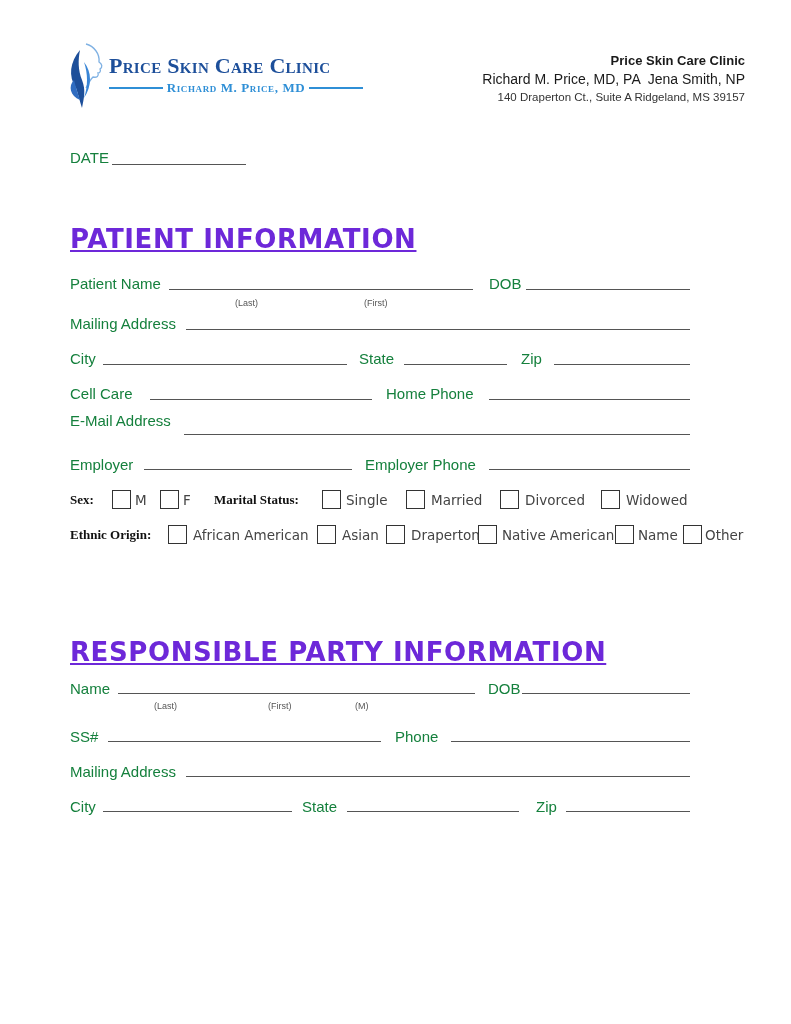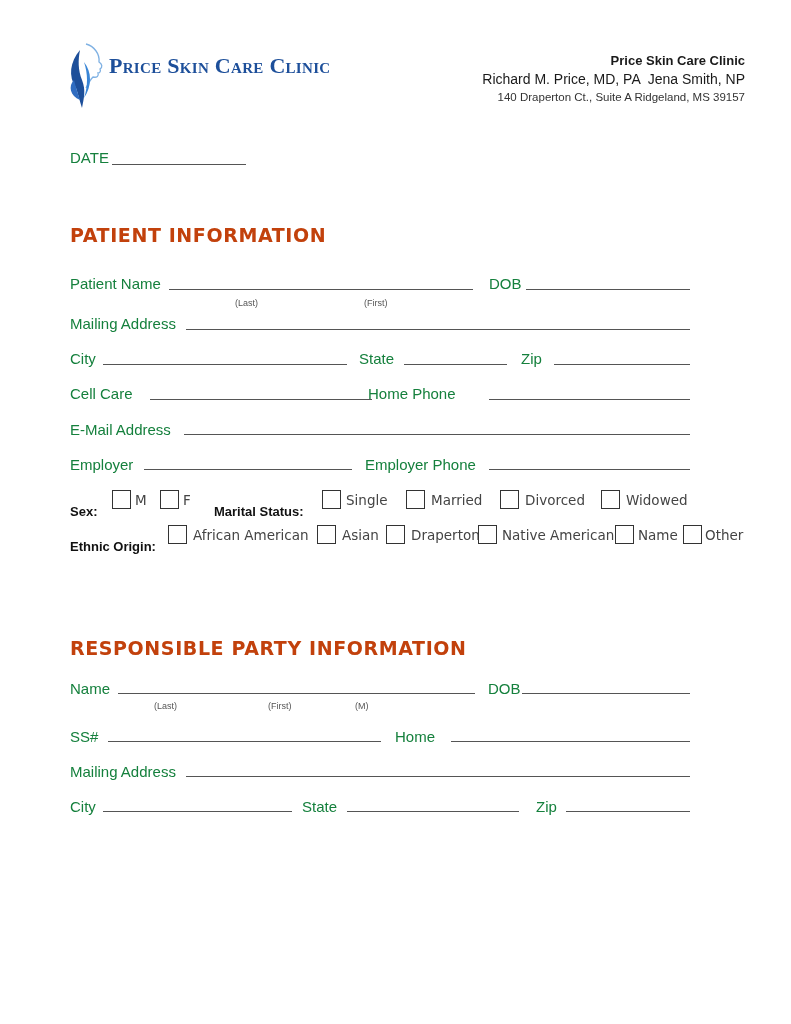--- a/index.html
+++ b/index.html
@@ -16,37 +16,42 @@
     
     .hdr { position: absolute; right: 46px; top: 52px; text-align: right; font-family: "Liberation Sans", sans-serif; color: #1a1a1a; }
     .hdr .l1 { font-size: 13px; font-weight: bold; line-height: 18px; }
     .hdr .l2 { font-size: 14px; line-height: 18px; }
     .hdr .l3 { font-size: 11.5px; line-height: 18px; color: #333; }
 
     .lbl { position: absolute; font-family: "Liberation Sans", sans-serif; font-size: 15px; color: #15803d; white-space: nowrap; line-height: 18px; }
     .line { position: absolute; height: 1px; background: #555; }
     .sub { position: absolute; font-family: "Liberation Sans", sans-serif; font-size: 9px; color: #555; white-space: nowrap; }
 
-    .section-title { position: absolute; left: 70px; font-family: "DejaVu Sans", sans-serif; font-weight: bold; font-size: 19px; letter-spacing: 0.6px; color: #c2410c; white-space: nowrap; }
+    .section-title { position: absolute; left: 70px; font-family: "DejaVu Sans", sans-serif; font-weight: bold; font-size: 26px; letter-spacing: 0.6px; color: #6d28d9; white-space: nowrap; text-decoration: underline; }
 
-    .bold-lbl { position: absolute; font-family: Liberation Sans, sans-serif; font-weight: bold; font-size: 13px; color: #111; white-space: nowrap; line-height: 18px; margin-top: 12px; }
+    .bold-lbl { position: absolute; font-family: Liberation Serif, serif; font-weight: bold; font-size: 13px; color: #111; white-space: nowrap; line-height: 18px; }
     .cb { position: absolute; width: 19px; height: 19px; border: 1.3px solid #333; background: #fff; }
     .cb-lbl { position: absolute; font-family: "DejaVu Sans", sans-serif; font-size: 13.5px; color: #444; white-space: nowrap; line-height: 18px; }
   </style>
 </head>
 <body>
 
 <div class="logo">
   <svg style="position:absolute;left:0;top:0" width="40" height="72" viewBox="0 0 40 72">
     <path d="M20 4 C 28 6, 34 14, 33 22 C 36 24, 37 27, 34 29 C 35 31, 34 33, 32 33 C 33 36, 31 38, 27 37 C 24 40, 22 44, 20 48" fill="none" stroke="#7fb1e3" stroke-width="1.3"></path>
     <path d="M14 10 C 4 22, 2 36, 10 48 C 12 54, 14 62, 16 68 C 18 58, 20 50, 16 40 C 12 30, 12 20, 14 10 Z" fill="#1d4f9a"></path>
     <path d="M8 40 C 2 46, 4 56, 14 60 C 12 54, 10 48, 8 40 Z" fill="#2f6cc0"></path>
     <path d="M18 22 C 26 32, 26 46, 18 58 C 22 46, 22 34, 18 22 Z" fill="#3a86d6"></path>
   </svg>
   <div class="logo-text-main">Price Skin Care Clinic</div>
+  <div class="logo-sub">
+    <span class="rule"></span>
+    <span class="txt">Richard M. Price, MD</span>
+    <span class="rule"></span>
+  </div>
 </div>
 
 <div class="hdr">
   <div class="l1">Price Skin Care Clinic</div>
   <div class="l2" style="white-space:pre">Richard M. Price, MD, PA  Jena Smith, NP</div>
   <div class="l3">140 Draperton Ct., Suite A Ridgeland, MS 39157</div>
 </div>
 
 <div class="lbl" style="left:70px;top:149px">DATE</div>
 <div class="line" style="left:112px;top:164px;width:134px"></div>
@@ -65,24 +70,24 @@
 
 <div class="lbl" style="left:70px;top:350px">City</div>
 <div class="line" style="left:103px;top:364px;width:244px"></div>
 <div class="lbl" style="left:359px;top:350px">State</div>
 <div class="line" style="left:404px;top:364px;width:103px"></div>
 <div class="lbl" style="left:521px;top:350px">Zip</div>
 <div class="line" style="left:554px;top:364px;width:136px"></div>
 
 <div class="lbl" style="left:70px;top:385px">Cell Care</div>
 <div class="line" style="left:150px;top:399px;width:222px"></div>
-<div class="lbl" style="left:368px;top:385px">Home Phone</div>
+<div class="lbl" style="left:386px;top:385px">Home Phone</div>
 <div class="line" style="left:489px;top:399px;width:201px"></div>
 
-<div class="lbl" style="left:70px;top:421px">E-Mail Address</div>
+<div class="lbl" style="left:70px;top:412px">E-Mail Address</div>
 <div class="line" style="left:184px;top:434px;width:506px"></div>
 
 <div class="lbl" style="left:70px;top:456px">Employer</div>
 <div class="line" style="left:144px;top:469px;width:208px"></div>
 <div class="lbl" style="left:365px;top:456px">Employer Phone</div>
 <div class="line" style="left:489px;top:469px;width:201px"></div>
 
 <div class="bold-lbl" style="left:70px;top:491px">Sex:</div>
 <div class="cb" style="left:112px;top:490px"></div>
 <div class="cb-lbl" style="left:135px;top:491px">M</div>
@@ -118,21 +123,21 @@
 <div class="lbl" style="left:70px;top:680px">Name</div>
 <div class="line" style="left:118px;top:693px;width:357px"></div>
 <div class="sub" style="left:154px;top:701px">(Last)</div>
 <div class="sub" style="left:268px;top:701px">(First)</div>
 <div class="sub" style="left:355px;top:701px">(M)</div>
 <div class="lbl" style="left:488px;top:680px">DOB</div>
 <div class="line" style="left:522px;top:693px;width:168px"></div>
 
 <div class="lbl" style="left:70px;top:728px">SS#</div>
 <div class="line" style="left:108px;top:741px;width:273px"></div>
-<div class="lbl" style="left:395px;top:728px">Home</div>
+<div class="lbl" style="left:395px;top:728px">Phone</div>
 <div class="line" style="left:451px;top:741px;width:239px"></div>
 
 <div class="lbl" style="left:70px;top:763px">Mailing Address</div>
 <div class="line" style="left:186px;top:776px;width:504px"></div>
 
 <div class="lbl" style="left:70px;top:798px">City</div>
 <div class="line" style="left:103px;top:811px;width:189px"></div>
 <div class="lbl" style="left:302px;top:798px">State</div>
 <div class="line" style="left:347px;top:811px;width:172px"></div>
 <div class="lbl" style="left:536px;top:798px">Zip</div>

